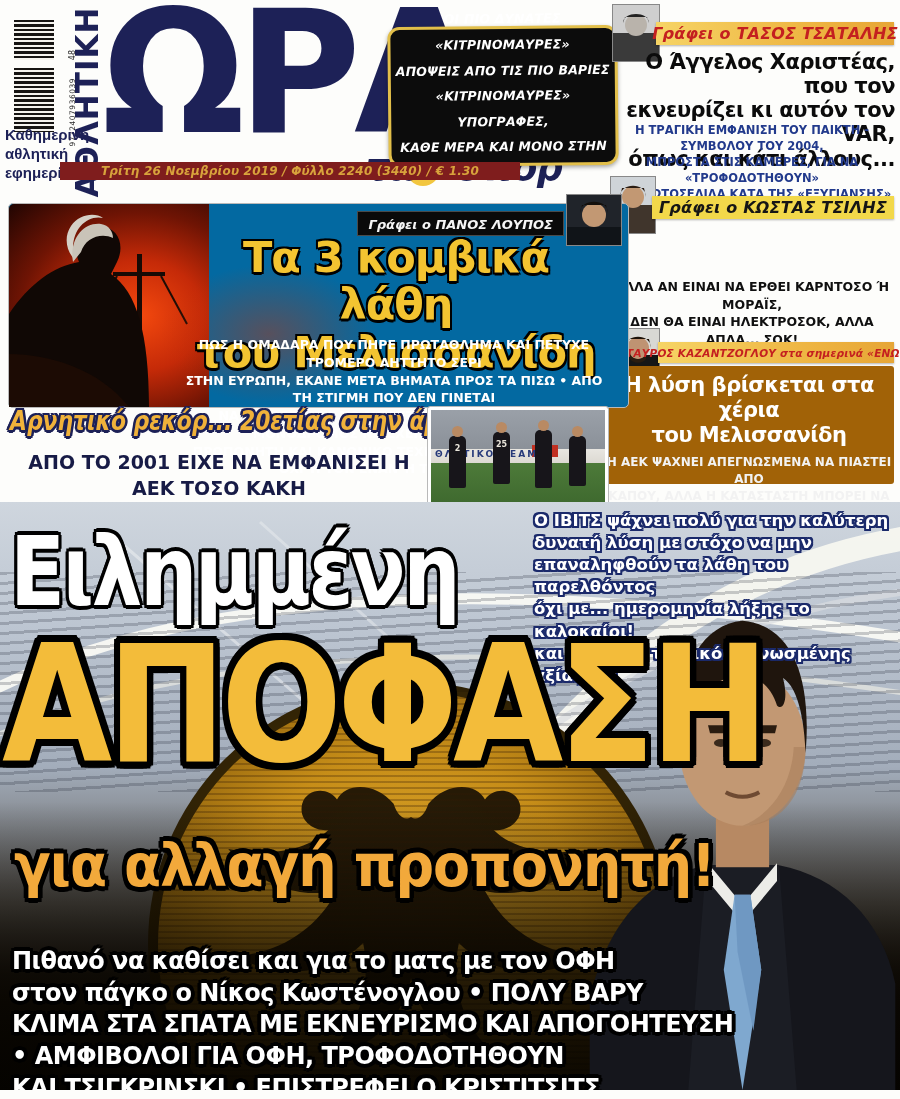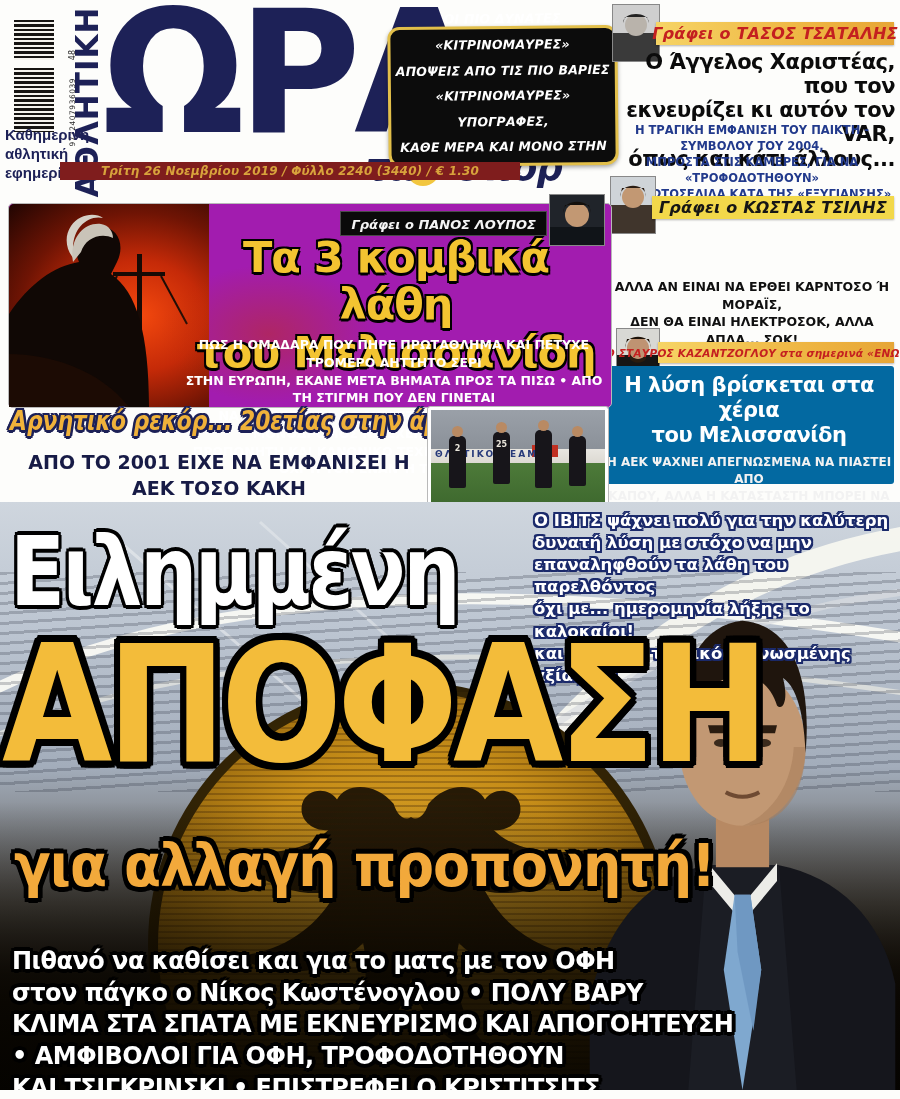--- a/index.html
+++ b/index.html
@@ -31,26 +31,26 @@
   
   .mini-photo{position:absolute;border:1px solid #888;overflow:hidden;}
   .mini-photo svg{display:block;width:100%;height:100%;}
   .strip{position:absolute;height:23px;background:linear-gradient(90deg,#f6d465,#edb23f 70%,#e6a637);display:flex;align-items:center;justify-content:center;box-shadow:0 1px 2px rgba(0,0,0,.3);}
   .strip span{font-weight:900;font-style:italic;font-size:16px;letter-spacing:.2px;white-space:nowrap;}
   .red-t{color:#c42020;} .blk-t{color:#151515;}
   .rc-head{position:absolute;text-align:right;font-weight:900;color:#0b0b0b;letter-spacing:-.5px;}
   .rc-head div{line-height:1.15;}
   .rc-sub{position:absolute;text-align:center;font-weight:800;}
   .rc-sub div{line-height:1.4;}
-  .a3-box{left:604px;top:366px;width:290px;height:118px;background:#0369a1;border-radius:3px;}
+  .a3-box{left:604px;top:366px;width:290px;height:118px;background:#a16207;border-radius:3px;}
   .a3-head{margin-top:7px;text-align:center;color:#fff;font-weight:900;font-size:21px;line-height:1.2;letter-spacing:-.5px;}
   .a3-sub{margin-top:5px;text-align:center;color:#f2f2f2;font-weight:700;font-size:12px;line-height:1.45;}
 
   
-  .feature{left:8px;top:203px;width:602px;height:203px;background:#a21caf;border-radius:5px;border:1px solid #b9b9b9;overflow:visible;}
+  .feature{left:8px;top:203px;width:602px;height:203px;background:#0369a1;border-radius:5px;border:1px solid #b9b9b9;overflow:visible;padding-left:17px;}
   .fire{position:absolute;left:0;top:0;width:200px;height:100%;border-radius:5px 0 0 5px;
         background:radial-gradient(ellipse at 65% 55%,#f4490e 0%,#c52a08 35%,#6f1404 65%,#200502 100%);}
   .fire svg{position:absolute;left:0;top:0;}
   .feat-glow{position:absolute;left:150px;top:60px;width:220px;height:140px;background:radial-gradient(ellipse,rgba(190,50,10,.45),transparent 70%);}
   .feat-byline{position:absolute;right:64px;top:7px;background:#0a0a0a;border:1px solid #4a4a4a;padding:2px 10px;}
   .feat-byline span{color:#f5f5f5;font-weight:800;font-style:italic;font-size:13px;white-space:nowrap;}
   .feat-photo{right:6px;top:-10px;width:54px;height:50px;}
   .feat-head{position:absolute;left:176px;top:30px;width:422px;text-align:center;font-weight:900;color:#f3c431;font-size:43px;
              text-shadow:2px 2px 0 #000,-2px 2px 0 #000,2px -2px 0 #000,-2px -2px 0 #000,0 3px 0 #000;letter-spacing:-1px;}
   .feat-head div{line-height:1.1;}

